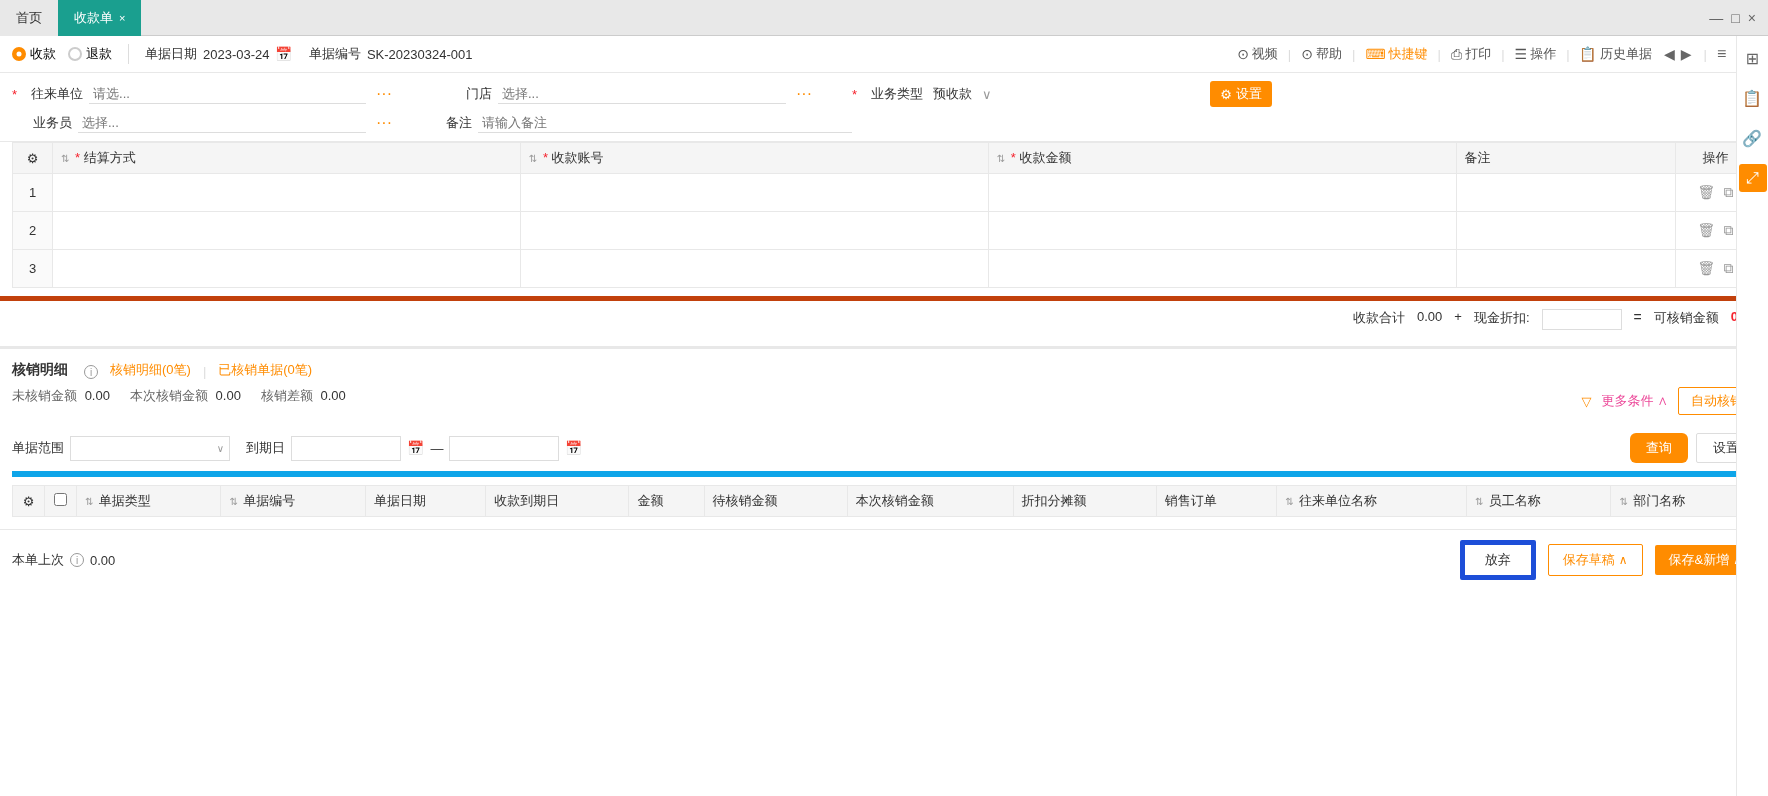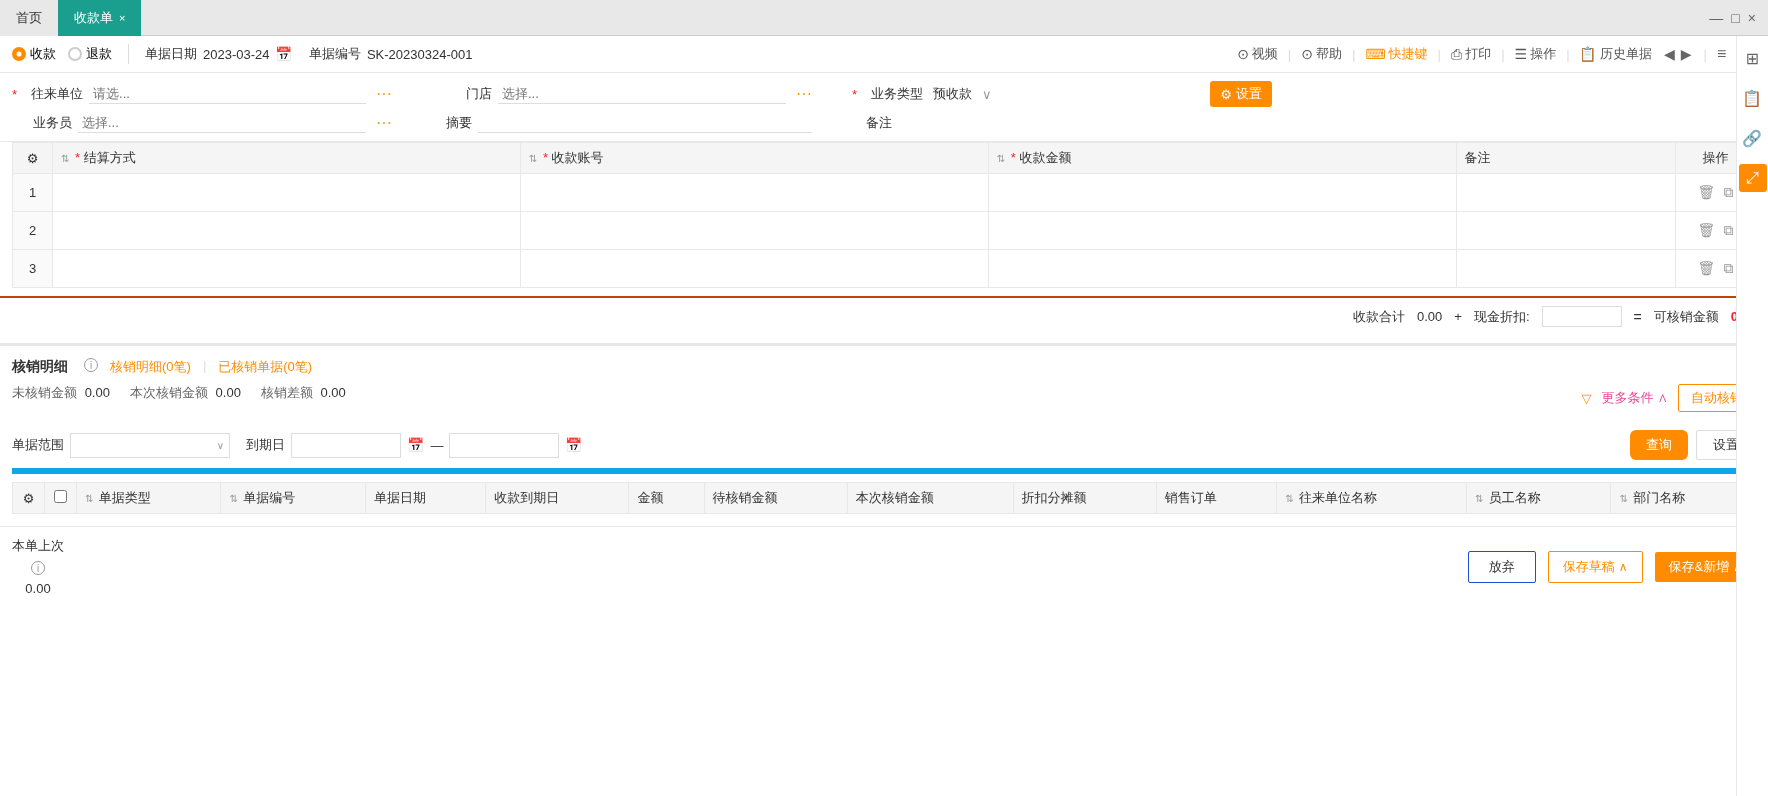--- a/index.html
+++ b/index.html
@@ -55,29 +55,29 @@
     .data-table td { padding: 6px 8px; border: 1px solid #e8e8e8; color: #333; height: 38px; }
     .data-table .col-num { width: 40px; text-align: center; background: #fafafa; }
     .data-table .col-ops { width: 80px; text-align: center; }
     .data-table .th-settings { width: 40px; text-align: center; }
     .sort-icon { color: #999; font-size: 10px; margin-right: 2px; }
     .row-action { display: flex; justify-content: center; gap: 8px; }
     .row-action span { cursor: pointer; color: #999; font-size: 14px; }
     .req-star { color: #f5222d; }
 
     
-    .summary-bar { display: flex; align-items: center; justify-content: flex-end; padding: 8px 12px; gap: 12px; background: #fff; border-top: 2px solid #c2410c; color: #333; }
+    .summary-bar { display: flex; align-items: flex-start; justify-content: flex-end; padding: 8px 12px; gap: 12px; background: #fff; border-top: 5px solid #c2410c; color: #333; }
     .summary-bar .equals { color: #333; font-size: 14px; }
     .summary-bar .result-label { color: #333; }
     .summary-bar .result-value { color: #f5222d; font-weight: bold; }
     .discount-input { border: 1px solid #ddd; padding: 2px 6px; width: 80px; outline: none; color: #333; }
 
     
     .verify-section { background: #fff; margin-top: 8px; padding: 12px; border-top: 3px solid #e8e8e8; }
-    .verify-header { display: flex; align-items: flex-start; gap: 12px; margin-bottom: 8px; }
+    .verify-header { display: flex; align-items: flex-end; gap: 12px; margin-bottom: 8px; }
     .verify-title { font-size: 14px; font-weight: bold; color: #333; }
     .verify-tab { color: #ff8c00; cursor: pointer; font-size: 13px; }
     .info-icon { display: inline-flex; align-items: center; justify-content: center; width: 14px; height: 14px; border-radius: 50%; border: 1px solid #999; color: #999; font-size: 10px; cursor: pointer; margin-left: 4px; }
     .verify-stats { display: flex; align-items: center; gap: 20px; margin-bottom: 10px; }
     .stat-item { color: #666; }
     .verify-actions { margin-left: auto; display: flex; align-items: center; gap: 10px; }
     .filter-icon { color: #ff8c00; cursor: pointer; }
     .auto-btn { background: #fff; border: 1px solid #ff8c00; color: #ff8c00; padding: 4px 12px; cursor: pointer; border-radius: 2px; }
 
     
@@ -93,23 +93,23 @@
     .date-sep { color: #333; }
 
     
     .bottom-table { width: 100%; border-collapse: collapse; border: 1px solid #e8e8e8; }
     .bottom-table th { background: #f5f5f5; padding: 6px 8px; text-align: left; border: 1px solid #e8e8e8; color: #333; font-weight: normal; white-space: nowrap; font-size: 12px; }
     .bottom-table .th-checkbox { width: 32px; text-align: center; }
     .bottom-table .th-settings { width: 32px; text-align: center; }
 
     
     .footer { display: flex; align-items: center; justify-content: flex-end; padding: 10px 12px; background: #fff; border-top: 1px solid #e8e8e8; gap: 12px; position: sticky; bottom: 0; }
-    .footer-left { margin-right: auto; display: flex; align-items: center; gap: 6px; color: #333; flex-direction: column; }
+    .footer-left { margin-right: auto; display: flex; align-items: center; gap: 6px; color: #333; }
     .info-icon2 { display: inline-flex; align-items: center; justify-content: center; width: 14px; height: 14px; border-radius: 50%; border: 1px solid #999; color: #999; font-size: 10px; cursor: pointer; }
-    .discard-btn { background: #fff; border: 1px solid #1d4ed8; color: #333; padding: 6px 20px; cursor: pointer; border-radius: 2px; }
+    .discard-btn { background: #fff; border: 5px solid #1d4ed8; color: #333; padding: 6px 20px; cursor: pointer; border-radius: 2px; }
     .save-draft-btn { background: #fff; border: 1px solid #ff8c00; color: #ff8c00; padding: 6px 14px; cursor: pointer; border-radius: 2px; display: flex; align-items: center; gap: 4px; }
     .save-new-btn { background: #ff8c00; border: none; color: #fff; padding: 6px 14px; cursor: pointer; border-radius: 2px; display: flex; align-items: center; gap: 4px; }
     .btn-arrow { font-size: 12px; }
 
     
     .right-sidebar { position: fixed; right: 0; top: 36px; width: 32px; background: #fff; border-left: 1px solid #e8e8e8; display: flex; flex-direction: column; align-items: center; padding: 8px 0; gap: 12px; height: calc(796px - 36px); }
     .sidebar-icon { cursor: pointer; color: #666; font-size: 16px; display: flex; align-items: center; justify-content: center; width: 28px; height: 28px; }
     .sidebar-icon.orange-bg { background: #ff8c00; color: #fff; border-radius: 3px; }
 
     .select-wrapper { position: relative; display: flex; align-items: center; }
@@ -225,27 +225,24 @@
       </div>
     </div>
     <div class="form-row">
 
       <div class="form-field" style="flex:2; max-width:380px;">
         <label style="min-width:60px;text-align:right;">业务员</label>
         <input type="text" style="color: rgb(153, 153, 153);" placeholder="选择...">
         <span class="more-btn">···</span>
       </div>
 
-      <div class="form-field" style="flex:2; max-width:380px; margin-left:40px;">
-        <label style="min-width:40px;">摘要</label>
-        <input type="text" style="color: rgb(153, 153, 153); flex: 1 1 0%;">
-      </div>
 
       <div class="form-field" style="flex:2; max-width:420px; margin-left:40px;">
         <label style="min-width:40px;">备注</label>
+        <input type="text" style="color: rgb(153, 153, 153); flex: 1 1 0%;" placeholder="请输入备注">
       </div>
     </div>
   </div>
 
   <div class="table-section">
     <table class="data-table">
       <thead>
         <tr>
           <th class="th-settings"><span>⚙</span></th>
           <th>

